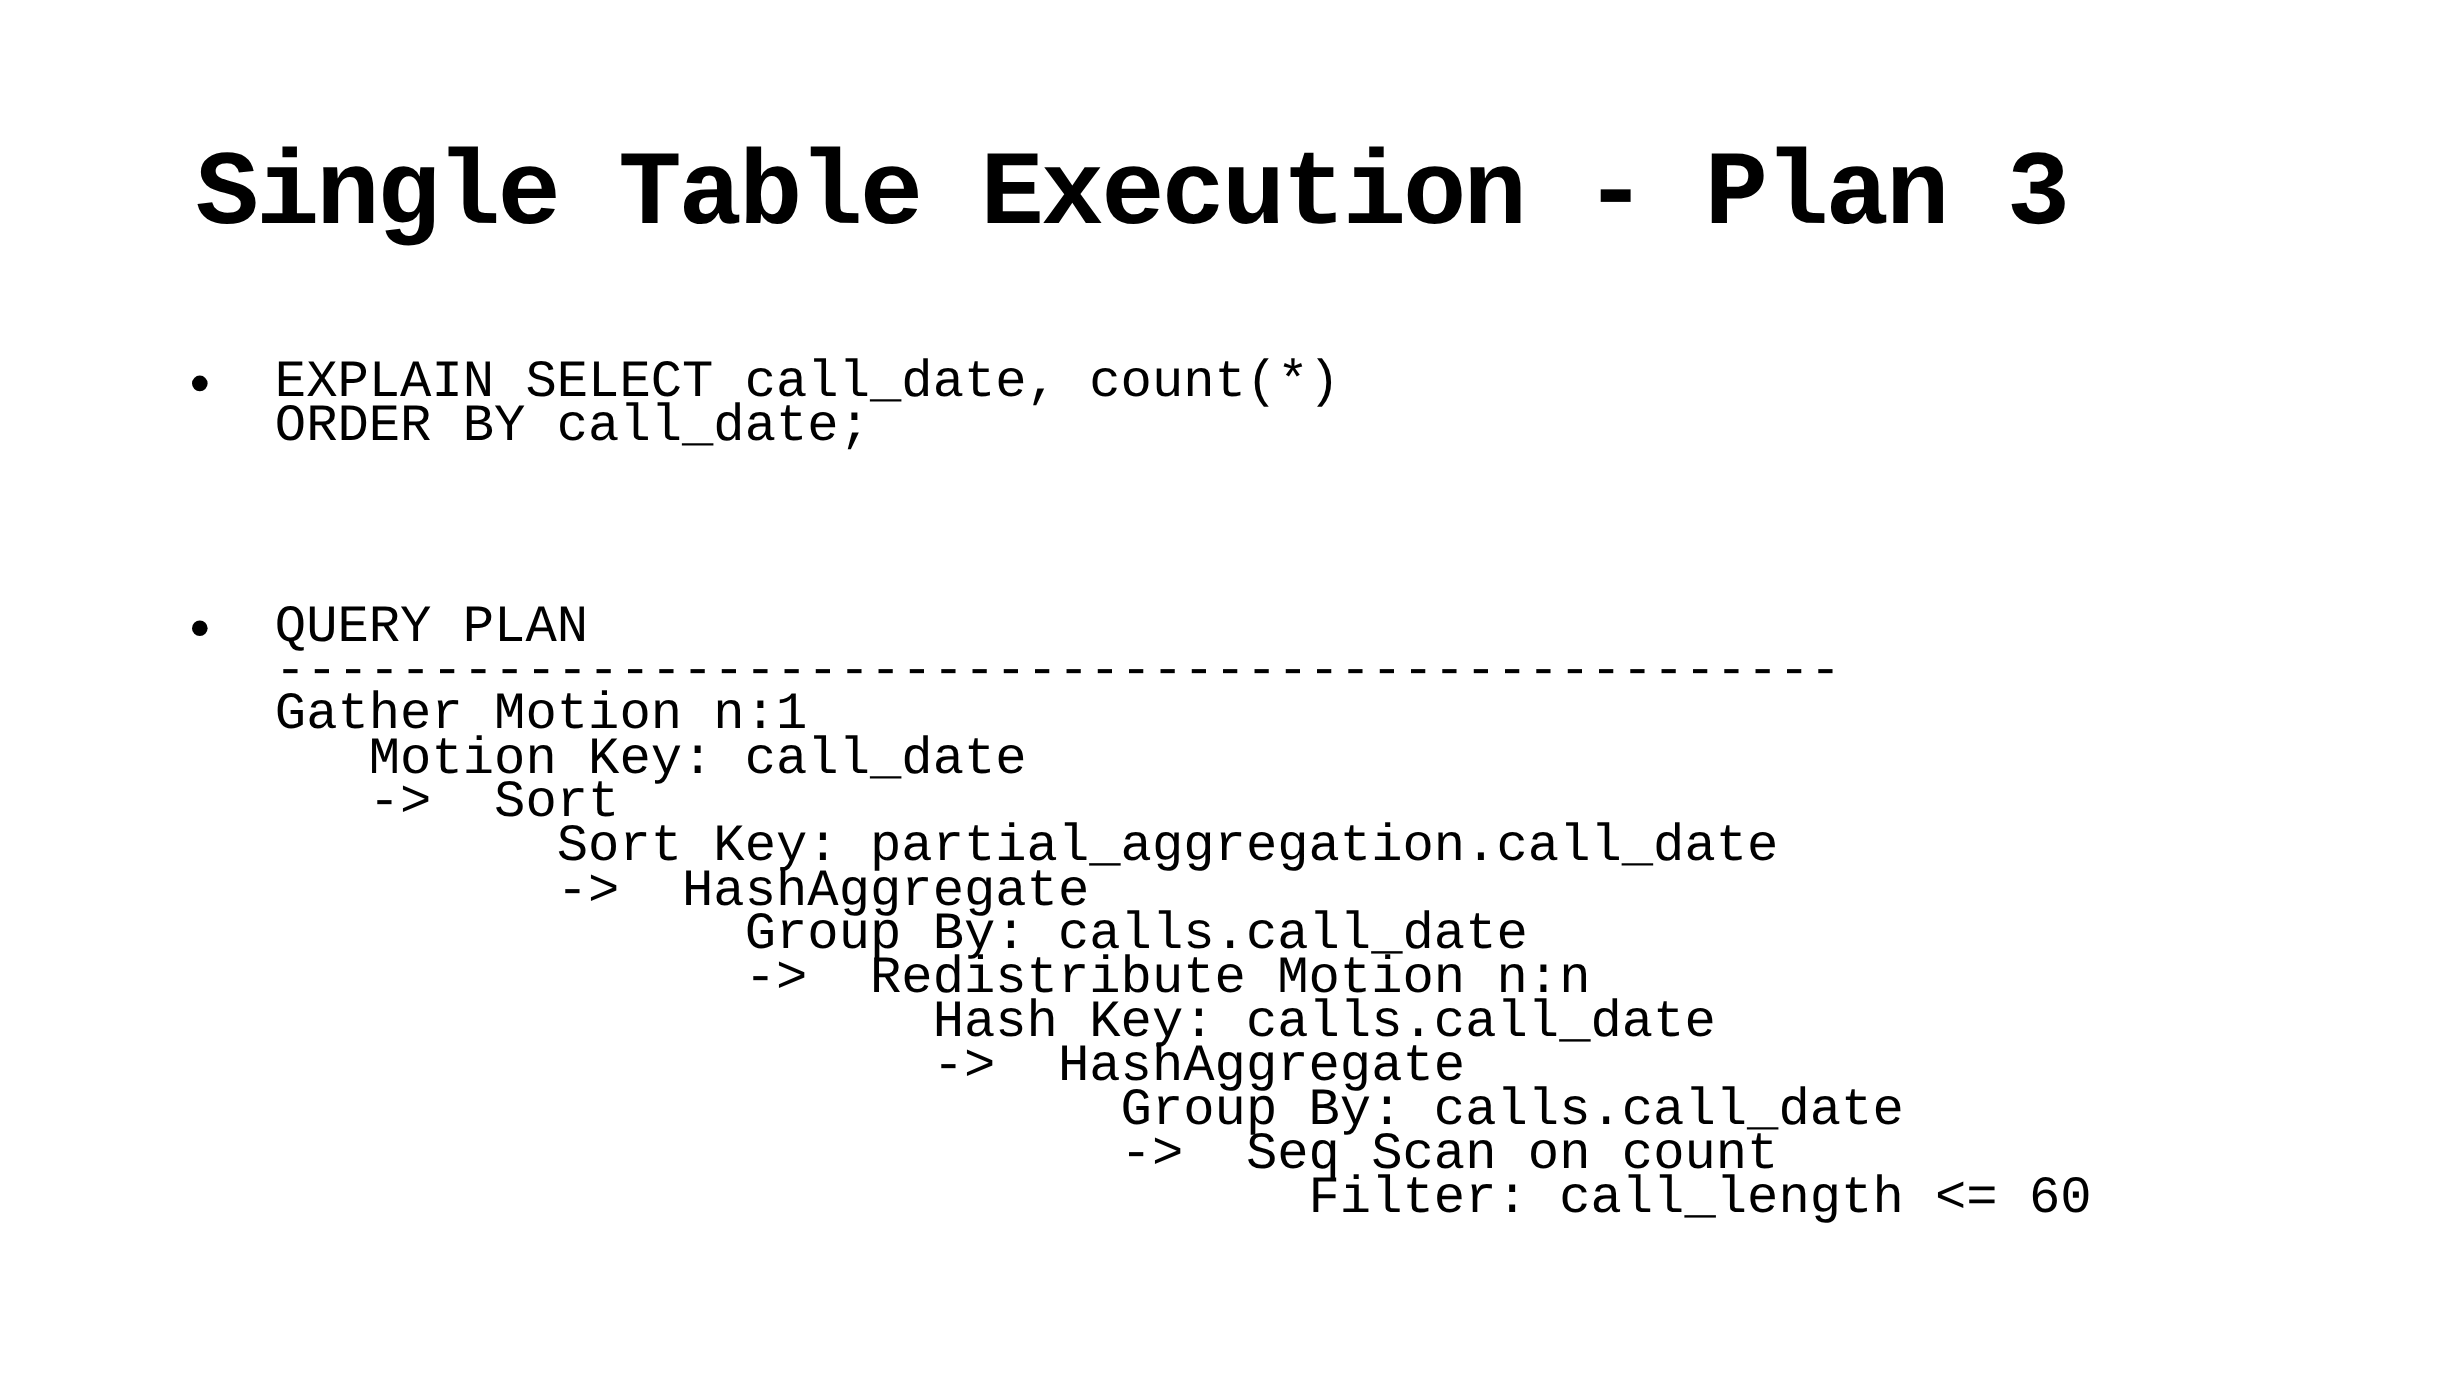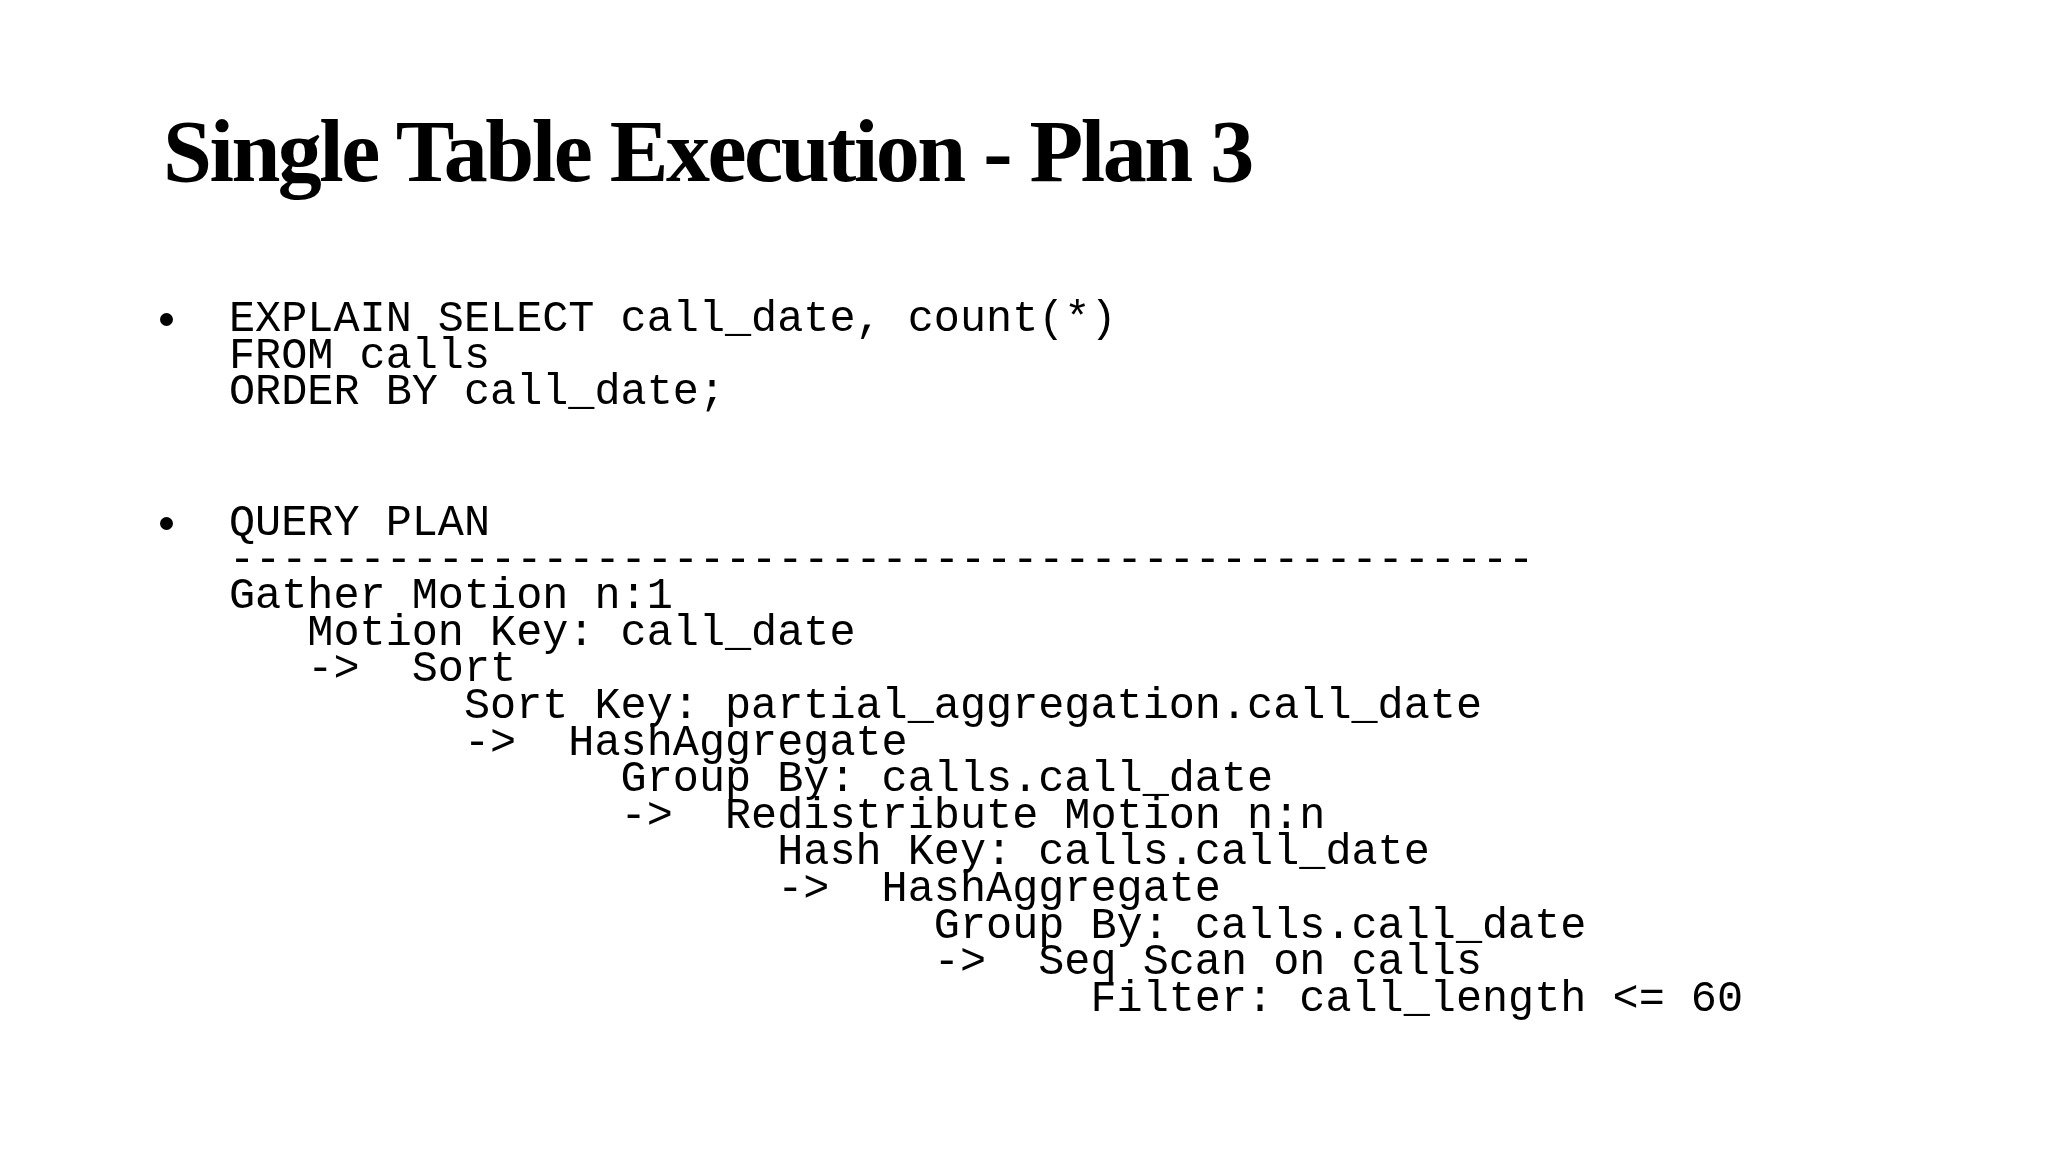--- a/index.html
+++ b/index.html
@@ -11,23 +11,23 @@
     position: relative;
     width: 2048px;
     height: 1152px;
     background: #ffffff;
     overflow: hidden;
     color: #000000;
   }
   .title {
     position: absolute;
     left: 163px;
-    top: 108px;
+    top: 120px;
     margin: 0;
-    font-family: Liberation Serif, serif;
+    font-family: Liberation Mono, monospace;
     font-weight: bold;
     font-size: 88px;
     line-height: 1;
     letter-spacing: -2.5px;
     white-space: nowrap;
     color: #000000;
   }
   .mono {
     font-family: "Liberation Mono", "DejaVu Sans Mono", monospace;
     font-size: 43.5px;
@@ -61,36 +61,35 @@
 <body>
 
 <div class="slide">
 
   <h1 class="title">Single Table Execution - Plan 3</h1>
 
   <div class="bullet-dot dot1"></div>
 
   <div class="code mono sql">
       <div class="line"><span class="seg">EXPLAIN SELECT call_date, count(*)</span></div>
-      <div class="line"><span class="seg">FROM calls</span></div>
       <div class="line"><span class="seg b">ORDER BY call_date;</span></div>
     </div>
 
   <div class="bullet-dot dot2"></div>
 
   <div class="code mono plan">
       <div class="line"><span class="seg">QUERY PLAN</span></div>
       <div class="line"><span class="seg b">--------------------------------------------------</span></div>
       <div class="line"><span class="seg b">Gather Motion</span><span class="seg"> n:1</span></div>
       <div class="line"><span class="seg">   Motion Key: call_date</span></div>
       <div class="line"><span class="seg">   </span><span class="seg b">-&gt;  Sort</span></div>
       <div class="line"><span class="seg">         Sort Key: partial_aggregation.call_date</span></div>
       <div class="line"><span class="seg">         </span><span class="seg b">-&gt;  HashAggregate</span></div>
       <div class="line"><span class="seg">               Group By: calls.call_date</span></div>
       <div class="line"><span class="seg">               </span><span class="seg b">-&gt;  Redistribute Motion</span><span class="seg"> n:n</span></div>
       <div class="line"><span class="seg">                     Hash Key: calls.call_date</span></div>
       <div class="line"><span class="seg">                     </span><span class="seg b">-&gt;  HashAggregate</span></div>
       <div class="line"><span class="seg">                           Group By: calls.call_date</span></div>
-      <div class="line"><span class="seg">                           </span><span class="seg b">-&gt;  Seq Scan</span><span class="seg"> on calls</span></div>
+      <div class="line"><span class="seg">                           </span><span class="seg b">-&gt;  Seq Scan</span><span class="seg"> on count</span></div>
       <div class="line"><span class="seg">                                 Filter: call_length &lt;= 60</span></div>
     </div>
 
 </div>
 
 </body></html>

